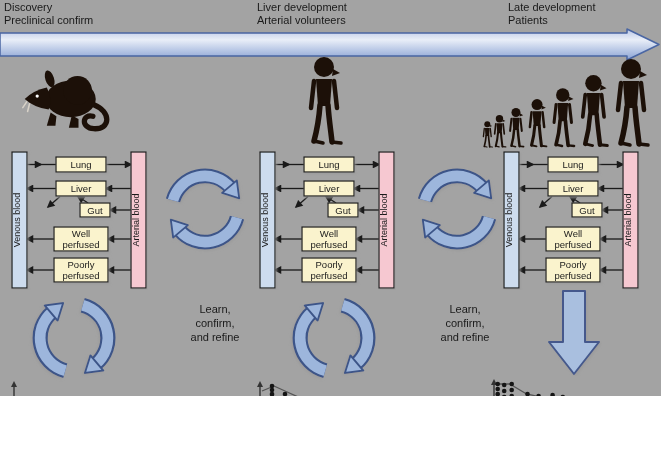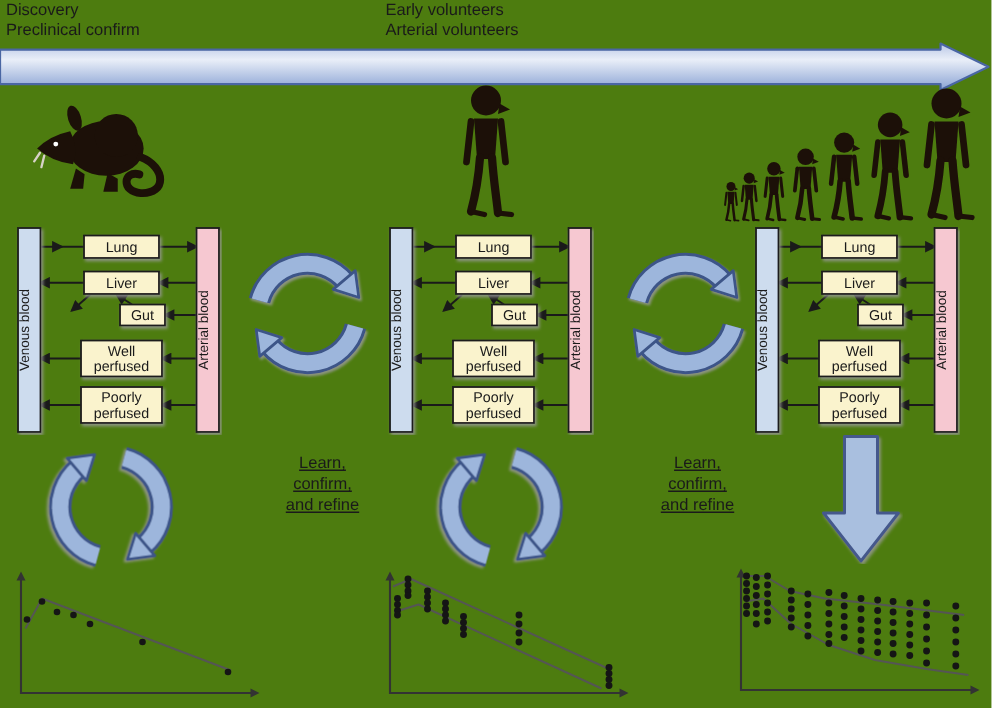--- a/index.html
+++ b/index.html
@@ -1,21 +1,21 @@
 <!DOCTYPE html>
 <html><head>
 <meta charset="utf-8">
 <style>
   html,body{margin:0;padding:0;background:#fff;}
-  #figure{position:relative;width:661px;height:472px;background:#4d7c0f;overflow:hidden;
+  #figure{position:relative;width:661px;height:396px;background:#a3a3a3;overflow:hidden;
           font-family:"Liberation Sans", sans-serif;color:#1a1a1a;}
   .stage-label{position:absolute;top:1px;font-size:11px;line-height:13px;white-space:nowrap;}
   .abs{position:absolute;}
   .learn-text{position:absolute;width:100px;top:302px;text-align:center;font-size:11px;
-              line-height:14px;white-space:pre-line;text-decoration:underline;}
+              line-height:14px;white-space:pre-line;}
   .vcycle{transform:rotate(90deg);transform-origin:50% 50%;}
   svg{display:block;}
   svg text{font-family:"Liberation Sans", sans-serif;fill:#1a1a1a;}
 </style>
 </head>
 <body>
 
 <svg width="0" height="0" style="position:absolute" aria-hidden="true">
   <defs>
     <linearGradient id="tlgrad" x1="0" y1="0" x2="0" y2="1">
@@ -54,22 +54,26 @@
   </defs>
 </svg>
 
 <div id="figure">
 
   <div class="stage-label" style="left:4px">
     <div>Discovery</div>
     <div>Preclinical confirm</div>
   </div>
   <div class="stage-label" style="left:257px">
-    <div>Early volunteers</div>
+    <div>Liver development</div>
     <div>Arterial volunteers</div>
+  </div>
+  <div class="stage-label" style="left:508px">
+    <div>Late development</div>
+    <div>Patients</div>
   </div>
 
   <svg class="abs" style="left:0;top:28px" width="661" height="34" viewBox="0 0 661 34">
     <polygon points="0,5 627,5 627,1 659,16.5 627,32 627,28 0,28" fill="url(#tlgrad)" stroke="#4a66a3" stroke-width="1.5" stroke-linejoin="round"></polygon>
   </svg>
 
   <svg class="abs" style="left:18px;top:60px" width="96" height="76" viewBox="0 0 100 78">
     <g fill="#1c1008">
       <ellipse cx="55" cy="40" rx="26" ry="19"></ellipse>
       <circle cx="62" cy="31" r="15"></circle>

